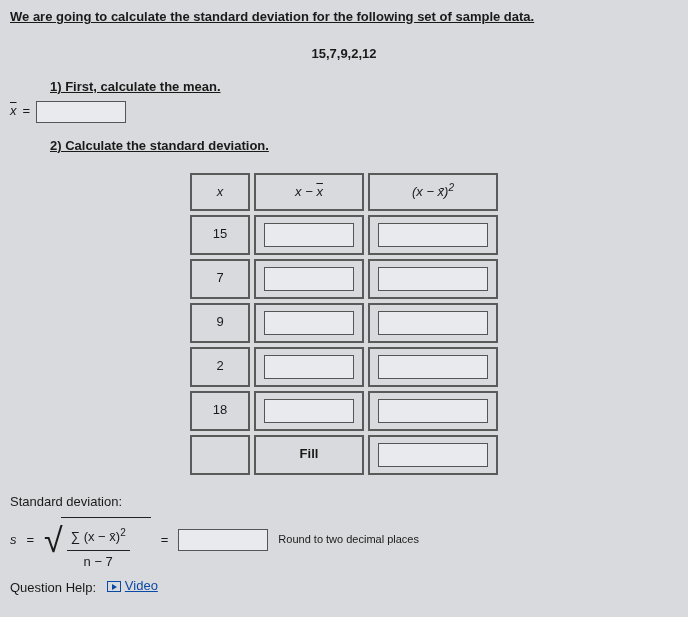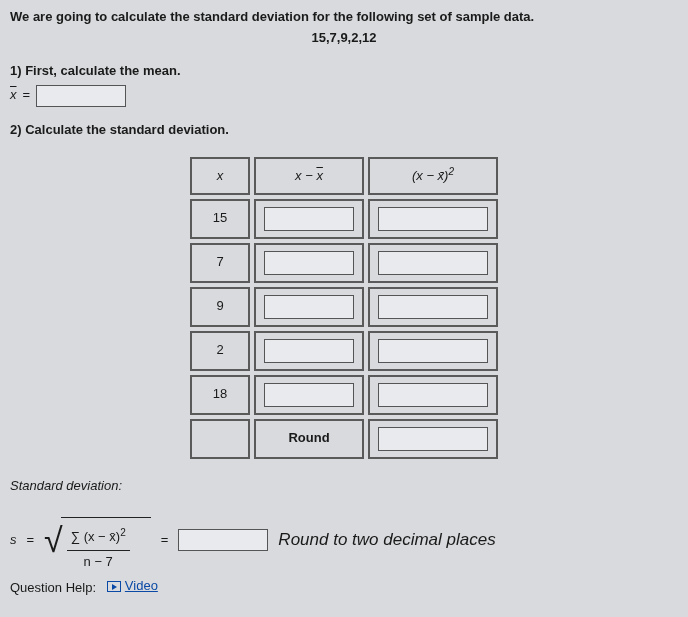--- a/index.html
+++ b/index.html
@@ -7,23 +7,23 @@
     font-family: Arial, Helvetica, sans-serif;
     background: #d8dadd;
     color: #1a1a1a;
     width: 688px;
     height: 617px;
     padding: 8px 10px;
     font-size: 13px;
     line-height: 1.45;
   }
   .section { margin-bottom: 14px; }
-  .bold { font-weight: bold; }
-  .data-list { text-align: center; font-weight: bold; margin-top: 2px; }
-  .step { margin-bottom: 4px; }
+  .bold { font-weight: bold; text-decoration: underline; }
+  .data-list { text-align: center; font-weight: bold; margin-top: 18px; }
+  .step { margin-bottom: 4px; margin-left: 40px; }
   .mean-row { display: flex; align-items: center; gap: 6px; margin-top: 2px; }
   .overline { text-decoration: overline; font-style: italic; }
   input.short {
     width: 90px;
     height: 22px;
     border: 1px solid #555;
     background: #e8eaee;
     font-size: 13px;
     padding: 0 4px;
   }
@@ -48,21 +48,21 @@
     vertical-align: middle;
     padding: 6px 8px;
     font-weight: normal;
     height: 36px;
   }
   table.calc th { font-weight: normal; font-style: italic; min-width: 60px; }
   table.calc th.wide, table.calc td.wide { min-width: 120px; }
   table.calc th.mid, table.calc td.mid { min-width: 105px; margin-left: 20px; }
   table.calc td.xval { width: 60px; font-style: normal; }
   .sd-block { margin-top: 8px; }
-  .sd-title { margin-bottom: 22px; font-style: italic; }
+  .sd-title { margin-bottom: 6px; }
   .formula-row { display: flex; align-items: center; gap: 10px; }
   .sqrt-wrap { display: flex; align-items: center; }
   .sqrt-sym { font-size: 34px; line-height: 1; margin-right: -2px; }
   .frac {
     display: inline-block;
     text-align: center;
     border-top: 1.5px solid #222;
     padding: 0 6px;
     position: relative;
     top: 8px;
@@ -92,21 +92,21 @@
   .video-icon::after {
     content: "";
     position: absolute;
     left: 4px; top: 1.5px;
     border-left: 5px solid #0a4aa6;
     border-top: 3.5px solid transparent;
     border-bottom: 3.5px solid transparent;
   }
   .sup { font-size: 10px; vertical-align: super; }
   .eq { font-style: normal; }
-  .hint { font-style: italic; font-size: 17px; }
+  .hint { font-size: 11px; }
 </style>
 </head>
 <body>
 
 <div class="section">
   <div class="bold">We are going to calculate the standard deviation for the following set of sample data.</div>
   <div class="data-list">15,7,9,2,12</div>
 </div>
 
 <div class="section">
@@ -153,21 +153,21 @@
     <td class="mid"><input class="cell" type="text" style=""></td>
     <td class="wide"><input class="cell wide" type="text" style=""></td>
   </tr>
   <tr>
     <td class="xval">18</td>
     <td class="mid"><input class="cell" type="text" style=""></td>
     <td class="wide"><input class="cell wide" type="text" style=""></td>
   </tr>
   <tr>
     <td class="xval"></td>
-    <td class="mid" style="font-weight:bold;font-style:normal">Round</td>
+    <td class="mid" style="font-weight:bold;font-style:normal">Fill</td>
     <td class="wide"><input class="cell wide" type="text" style=""></td>
   </tr>
 </tbody>
   </table>
 
 <div class="sd-block">
   <div class="sd-title">Standard deviation:</div>
   <div class="formula-row">
     <span style="font-style:italic">s</span>
     <span>=</span>

